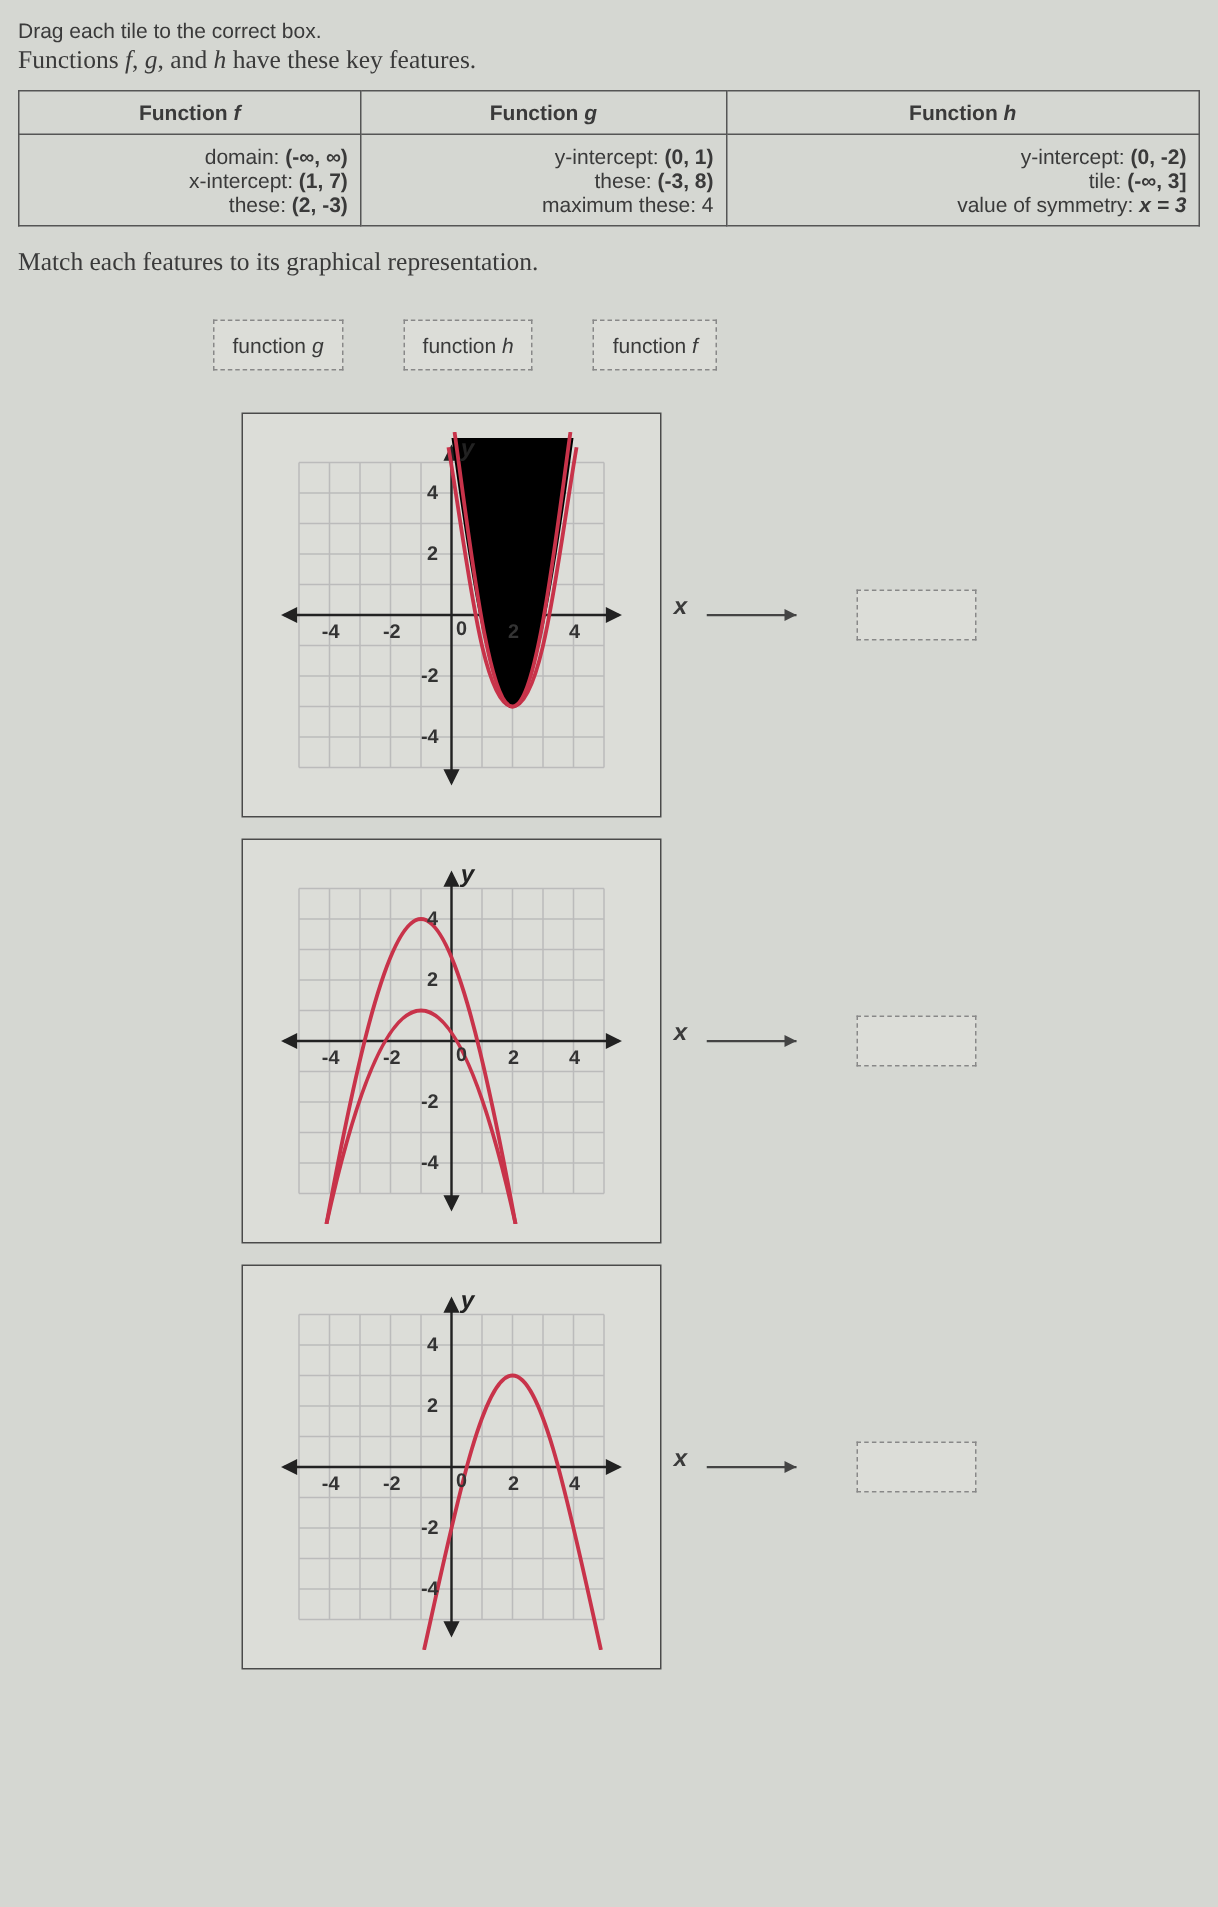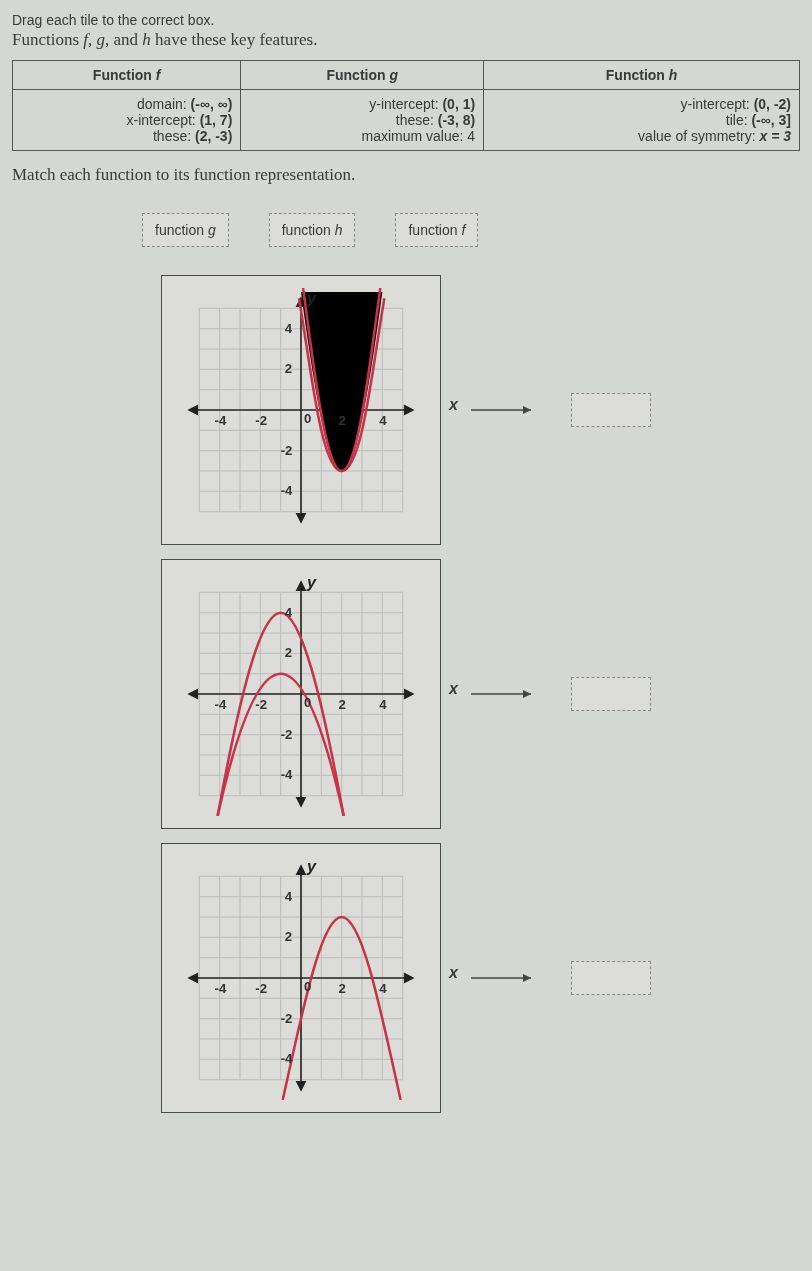--- a/index.html
+++ b/index.html
@@ -90,32 +90,32 @@
   </tr>
   <tr>
     <td>
       <div><span>domain: </span><span class="bold">(-∞, ∞)</span></div>
       <div><span>x-intercept: </span><span class="bold">(1, 7)</span></div>
       <div><span>these: </span><span class="bold">(2, -3)</span></div>
     </td>
     <td>
       <div><span>y-intercept: </span><span class="bold">(0, 1)</span></div>
       <div><span>these: </span><span class="bold">(-3, 8)</span></div>
-      <div><span>maximum value: </span><span>4</span></div>
+      <div><span>maximum these: </span><span>4</span></div>
     </td>
     <td>
       <div><span>y-intercept: </span><span class="bold">(0, -2)</span></div>
       <div><span>tile: </span><span class="bold">(-∞, 3]</span></div>
       <div><span>value of symmetry: </span><span class="bold italic">x  =  3</span></div>
     </td>
   </tr>
 </tbody>
   </table>
 
-<div class="subhead">Match each function to its function representation.</div>
+<div class="subhead">Match each features to its graphical representation.</div>
 
 <div class="tiles-row">
   <div class="tile"><span>function </span><span class="italic">g</span></div>
   <div class="tile"><span>function </span><span class="italic">h</span></div>
   <div class="tile"><span>function </span><span class="italic">f</span></div>
 </div>
 
 <div class="graph-row">
   <div class="graph-box">
     <svg class="plot-svg" viewBox="0 0 240 240">

